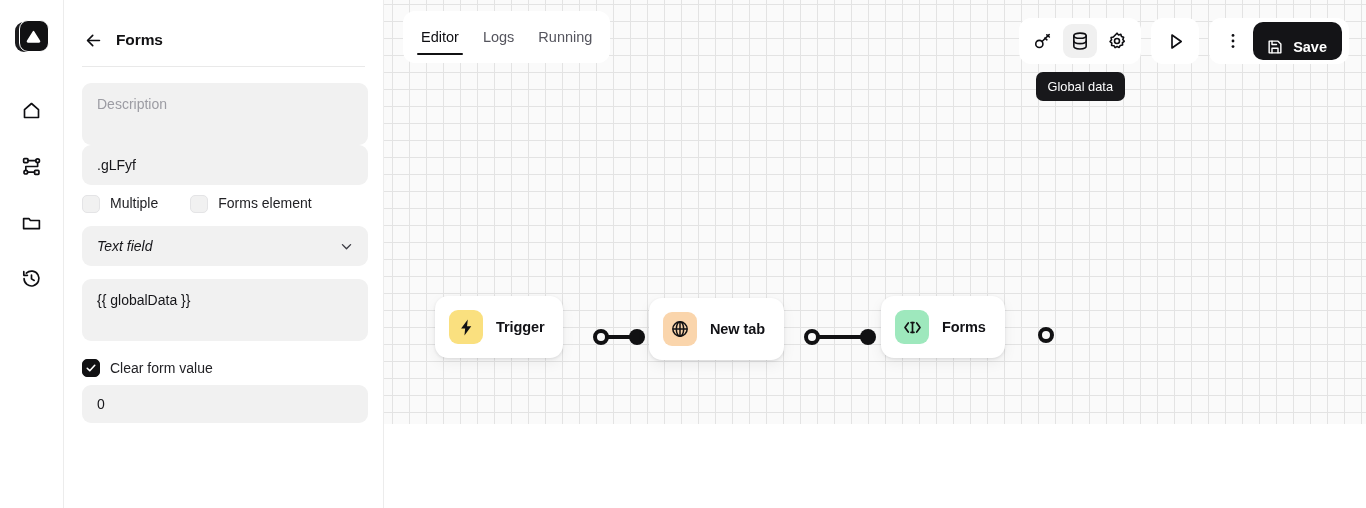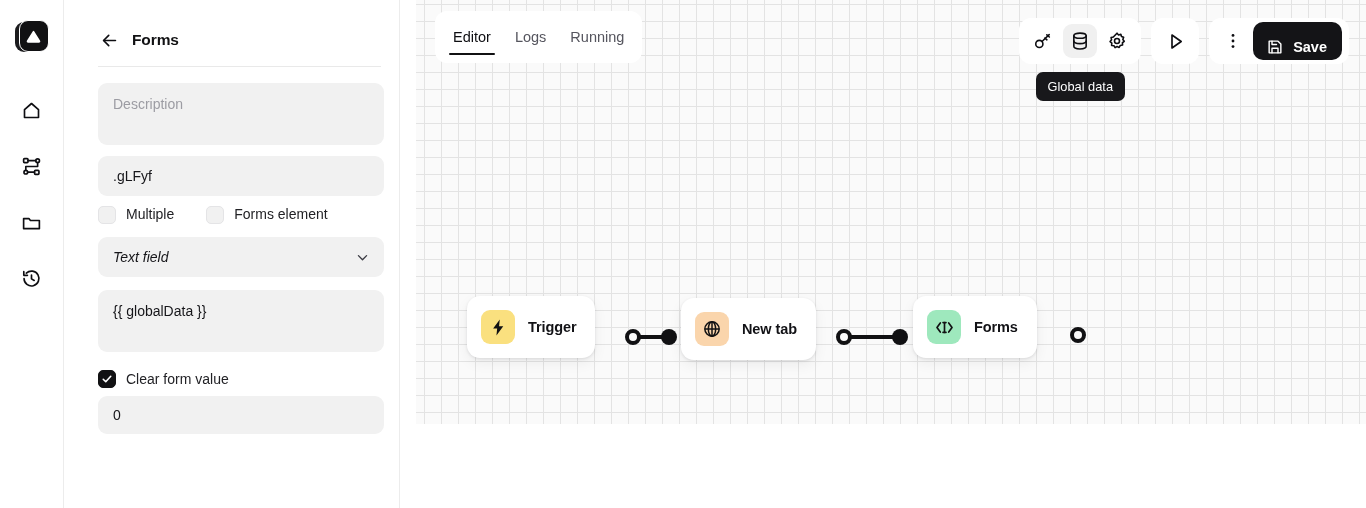--- a/index.html
+++ b/index.html
@@ -11,21 +11,20 @@
     font-family: "Liberation Sans", sans-serif;
     background: #ffffff;
     color: #18181b;
   }
 
   #app {
     position: relative;
     width: 1366px;
     height: 508px;
     display: flex;
-    gap: 16px;
   }
 
   
   .rail {
     width: 64px;
     height: 508px;
     background: #ffffff;
     border-right: 1px solid #ececec;
     display: flex;
     flex-direction: column;
@@ -138,21 +137,20 @@
     font-size: 14px;
     resize: none;
     line-height: 1.3;
   }
   .field-desc::placeholder { color: #9c9ca3; }
 
   .field-selector {
     height: 40px;
     padding: 0 15px;
     font-size: 14px;
-    margin-top: 11px;
   }
 
   .checkrow {
     display: flex;
     align-items: center;
     gap: 0;
     margin-top: 10px;
   }
   .check-item {
     display: flex;

